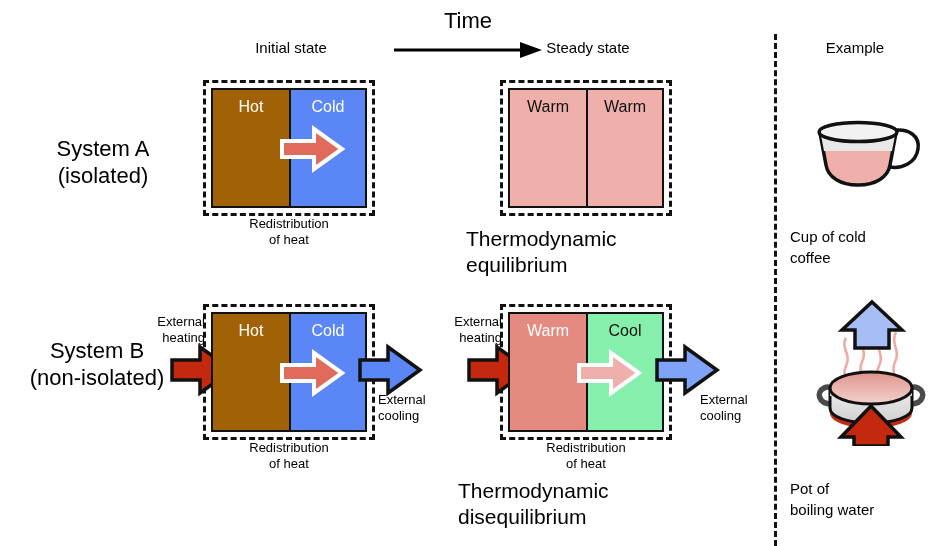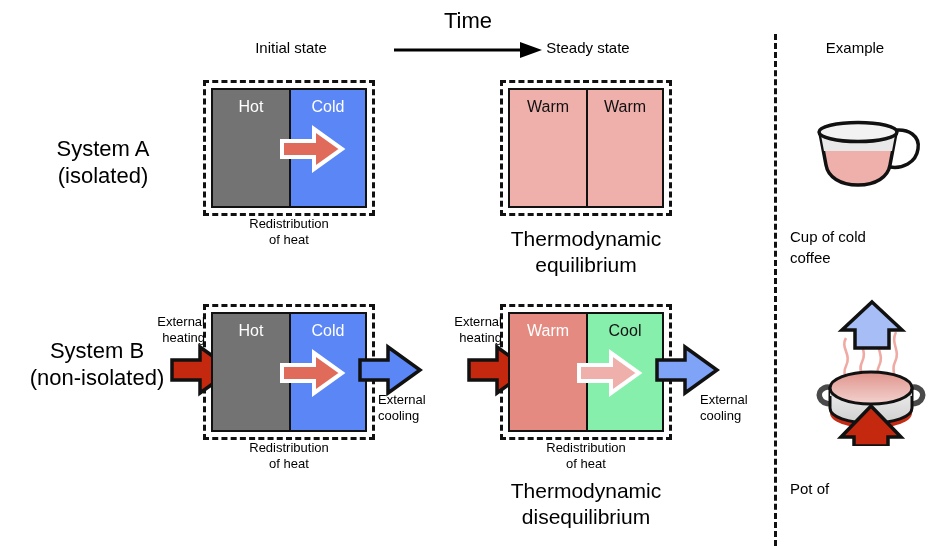--- a/index.html
+++ b/index.html
@@ -68,32 +68,32 @@
   .half-label {
     position: absolute;
     top: 7px; left: 0; right: 0;
     text-align: center;
     font-size: 16px;
     line-height: 20px;
   }
   .lbl-white { color: #ffffff; }
   .lbl-dark  { color: #111111; }
 
-  .c-hot   { background: #737373; }
+  .c-hot   { background: #a16207; }
   .c-cold  { background: #5b86f5; }
   .c-warm-pale { background: #efb0ac; }
   .c-warm-salmon { background: #e48a80; }
   .c-cool  { background: #86efac; }
 
   
   .caption {
     font-size: 13px; line-height: 16px; text-align: center;
   }
   .bigcaption {
-    font-size: 21px; line-height: 26px; text-align: center;
+    font-size: 21px; line-height: 26px; 
   }
 
   
   .ext-label {
     font-size: 13px; line-height: 16px;
   }
 
   
   .arrow-svg { position: absolute; overflow: visible; }
 </style>
@@ -273,13 +273,14 @@
 
   <path d="M24,92 L106,92 L106,112 C106,121 88,127 65,127 C42,127 24,121 24,112 Z" fill="url(#potBodyGrad)" stroke="#111111" stroke-width="3"></path>
   <path d="M24,92 L106,92 L106,100 L24,100 Z" fill="url(#potBodyGrad)" stroke="none"></path>
 
   <ellipse cx="65" cy="92" rx="41" ry="16" fill="url(#potTopGrad)" stroke="#111111" stroke-width="3"></ellipse>
 
   <polygon points="65,110 95,141 82,141 82,150 48,150 48,141 35,141" fill="#c4290f" stroke="#111111" stroke-width="3.5" stroke-linejoin="miter"></polygon>
 </svg>
 <div class="abs" style="left:790px; top:478px; width:140px; font-size:15px; line-height:21px; text-align:left;">
   <div>Pot of</div>
+  <div>boiling water</div>
 </div>
 
 </body></html>

